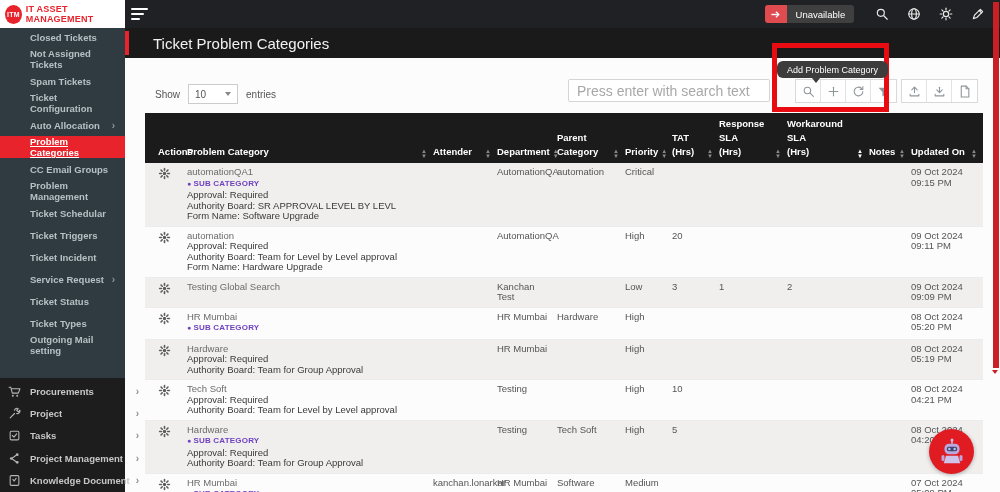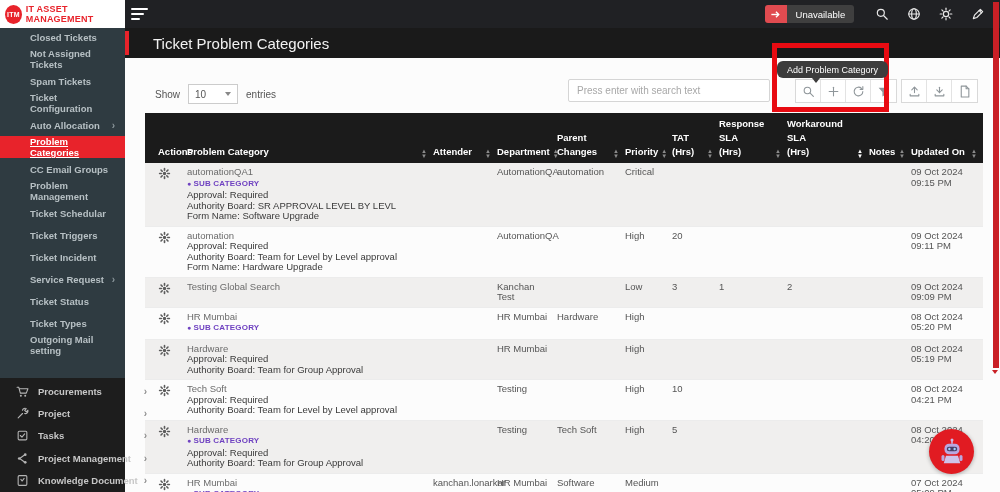--- a/index.html
+++ b/index.html
@@ -4,21 +4,21 @@
 <style>
   * { margin:0; padding:0; box-sizing:border-box; }
   html,body { width:1000px; height:492px; overflow:hidden; font-family:"Liberation Sans", sans-serif; background:#fcfcfc; }
 
   
   .sidebar { position:absolute; left:0; top:0; width:125px; height:492px; background:#1d1d1d; z-index:5; }
   .submenu { position:absolute; left:0; top:0; width:125px; height:378px; background:#2f3b41; padding-top:26px; }
   .side-item { height:22px; display:flex; align-items:center; padding:0 10px 0 30px; font-size:9.5px; font-weight:600; color:#b7c0c4; cursor:pointer; }
   .side-item .chev { margin-left:auto; color:#8d989d; font-size:10px; }
   .side-item.active { background:#e8232b; color:#fff;text-decoration:underline; }
-  .mainnav { position:absolute; left:8px; top:380px; width:149px; }
+  .mainnav { position:absolute; left:0; top:380px; width:149px; }
   .main-item { height:22.4px; display:flex; align-items:center; padding:0 10px 0 8px; font-size:9.5px; font-weight:700; color:#c7c7c7; cursor:pointer; }
   .main-item .mi-icon { width:13px; height:13px; margin-right:9px; color:#b5b5b5; flex:0 0 13px; }
   .main-item .chev { margin-left:auto; color:#8d8d8d; font-size:10px; }
 
   
   .logo { position:absolute; left:0; top:0; width:125px; height:28px; background:#fff; z-index:9; display:flex; align-items:center; padding-left:5px; }
   .logo-circle { width:19px; height:19px; border-radius:50%; background:#e8232b; color:#fff; font-size:7px; font-weight:800; display:flex; align-items:center; justify-content:center; letter-spacing:.2px; }
   .logo-title { color:#e8232b; font-weight:800; font-size:9px; margin-left:4px; letter-spacing:.2px; }
 
   
@@ -38,21 +38,21 @@
   
   .titleband { position:absolute; left:125px; top:28px; width:875px; height:30px; background:#1a1a1a; display:flex; align-items:center; z-index:4; }
   .title-accent { position:absolute; left:0; top:3px; width:4px; height:24px; background:#e8232b; }
   .page-title { color:#f2f2f2; font-size:15px; font-weight:500; margin-left:28px; }
 
   
   .content { position:absolute; left:125px; top:58px; width:875px; height:434px; background:#fcfcfc; }
   .show-entries { position:absolute; left:30px; top:26px; display:flex; align-items:center; font-size:10px; color:#555; }
   .entries-select { width:50px; height:20px; border:1px solid #ccc; background:#fff; margin:0 8px; display:flex; align-items:center; padding:0 6px; font-size:10px; color:#555; cursor:pointer; }
   .entries-select .sel-caret { margin-left:auto; width:0;height:0; border-left:3.5px solid transparent;border-right:3.5px solid transparent;border-top:4px solid #888; }
-  .search-input { position:absolute; left:443px; top:21px; width:202px; height:23px; border:1px solid #d5d5d5; border-radius:2px; background:#fff; font-size:10px; color:#444; padding:0 8px; font-family:"Liberation Sans", sans-serif; }
+  .search-input { position:absolute; left:443px; top:21px; width:202px; height:23px; border:1px solid #d5d5d5; border-radius:2px; background:#fff; font-size:14px; color:#444; padding:0 8px; font-family:"Liberation Sans", sans-serif; }
   .search-input::placeholder { color:#a8a8a8; }
   .btn-group { position:absolute; top:21px; display:flex; border:1px solid #d9d9d9; background:#fff; height:24px; }
   .bg1 { left:670px; } .bg2 { left:776px; }
   .tool-btn { width:25px; height:22px; display:flex; align-items:center; justify-content:center; color:#8f969a; border-right:1px solid #e3e3e3; cursor:pointer; background:#fff; }
   .tool-btn:last-child { border-right:none; }
   .tool-btn svg { width:13px; height:13px; }
 
   
   .tbl { position:absolute; left:20px; top:55px; width:838px; border-collapse:collapse; table-layout:fixed; font-size:9.5px; }
   .tbl thead th { background:#1b1b1b; color:#fff; font-weight:700; text-align:left; padding:4px 6px 4px 0; height:29px; vertical-align:bottom; }
@@ -372,21 +372,21 @@
               <span class="sort">
                 <span>▲</span>
                 <span>▼</span>
               </span>
             </div>
           </th>
           <th>
             <div class="hwrap">
               <div class="hlines">
                 <div>Parent</div>
-                <div>Changes</div>
+                <div>Category</div>
               </div>
               <span class="sort">
                 <span>▲</span>
                 <span>▼</span>
               </span>
             </div>
           </th>
           <th>
             <div class="hwrap">
               <div class="hlines">

